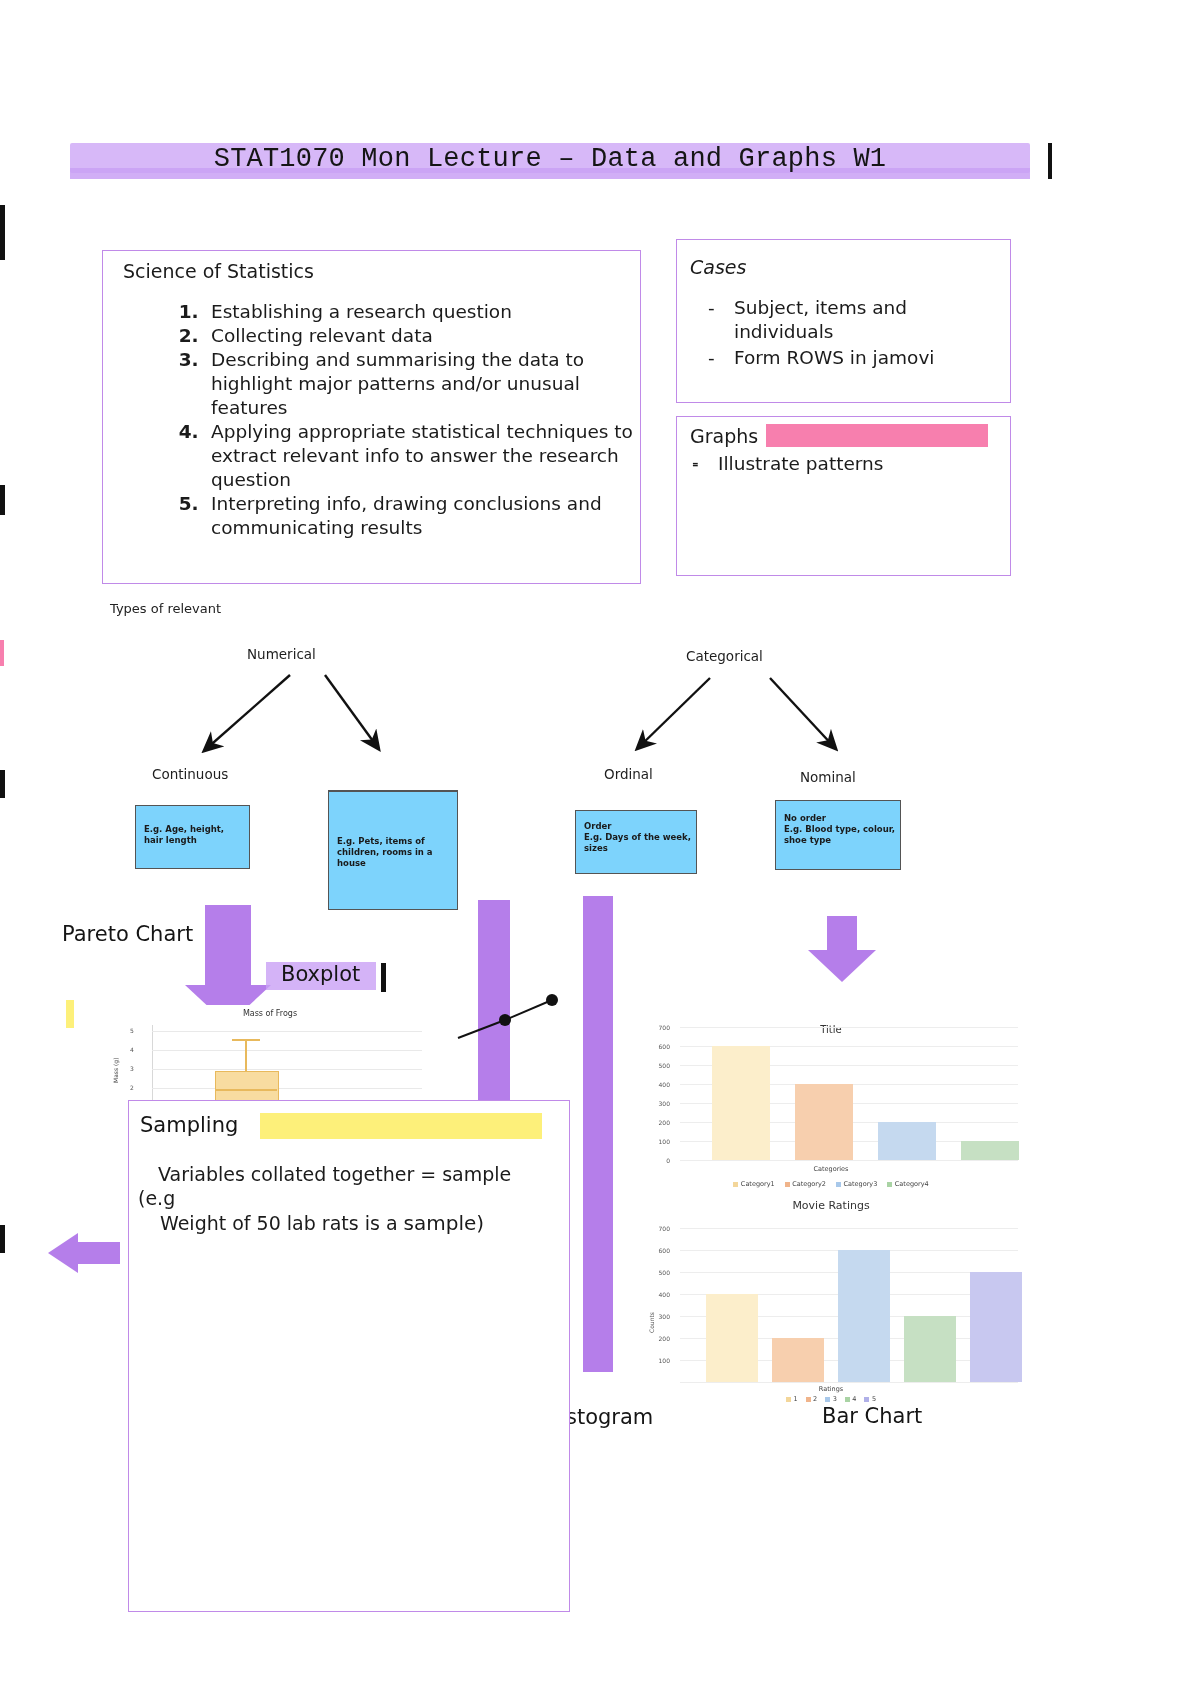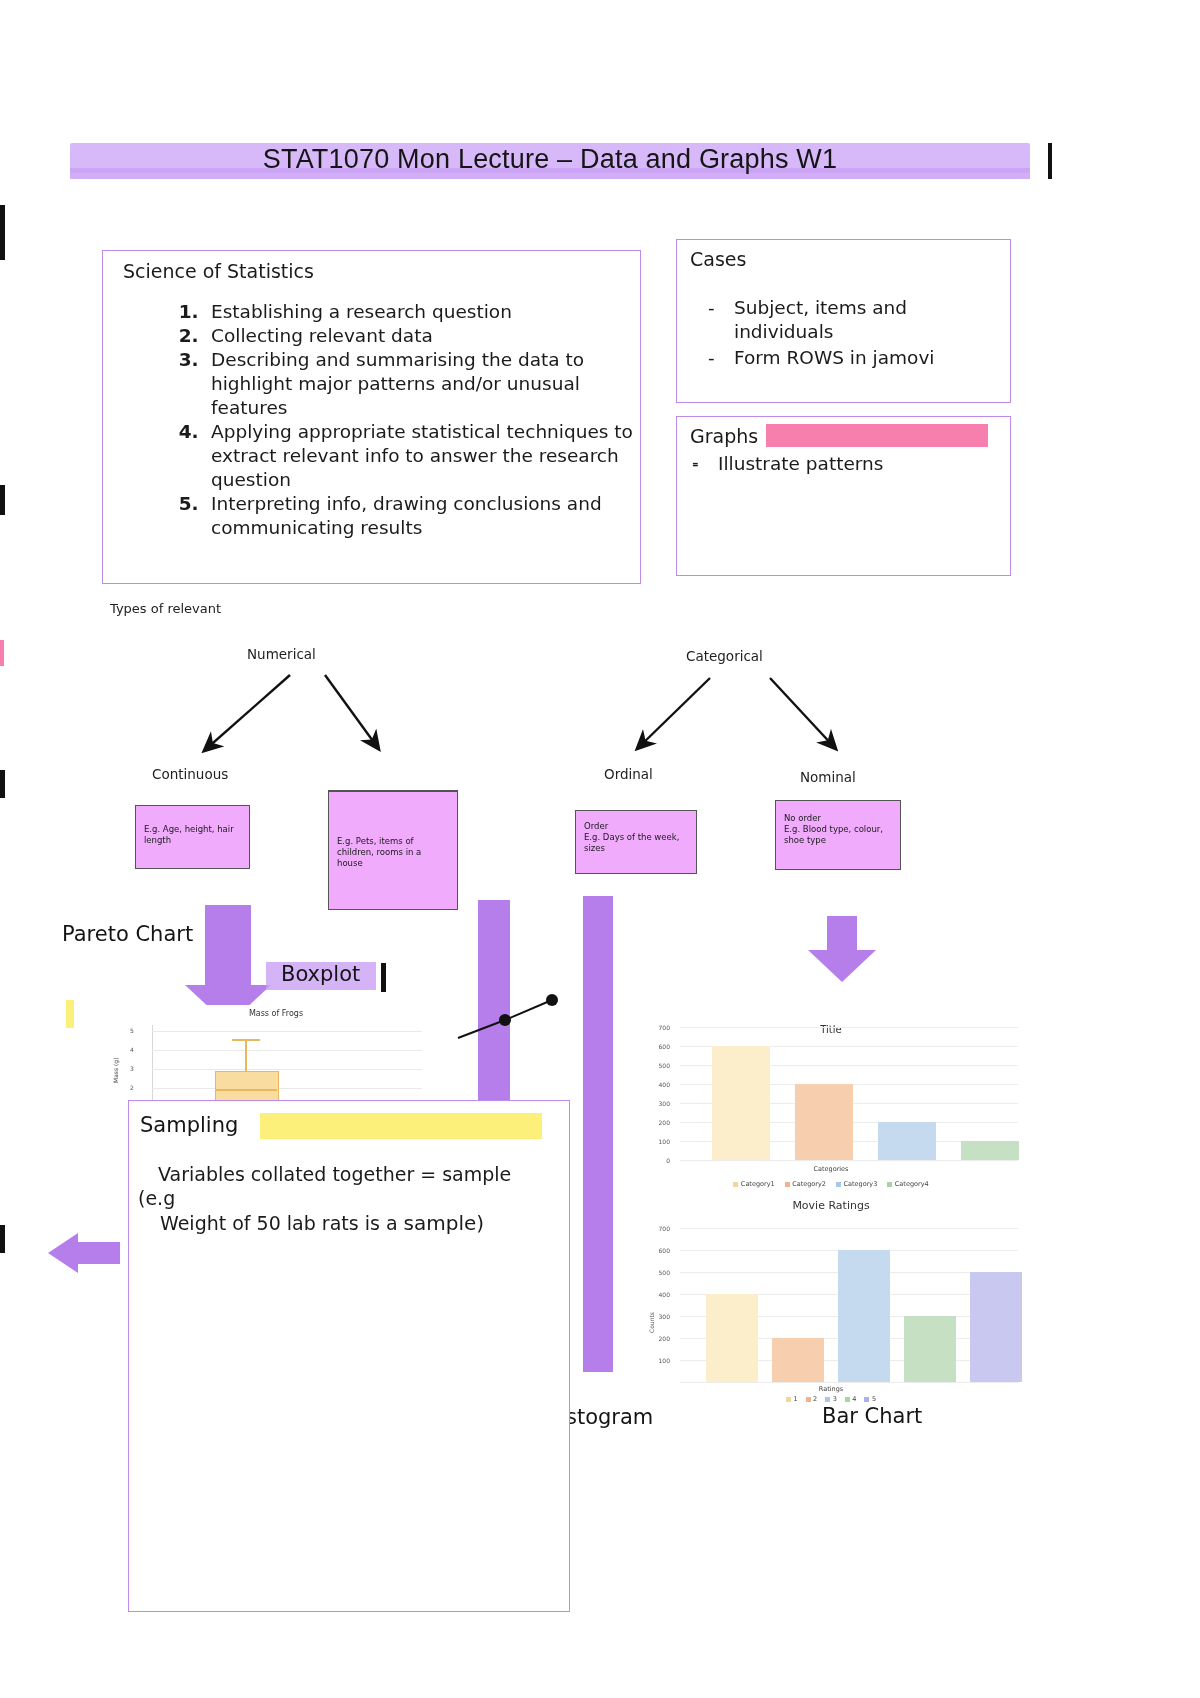--- a/index.html
+++ b/index.html
@@ -16,37 +16,37 @@
     left:70px;top:143px;width:960px;height:30px;
     background:#c9a0f5;opacity:.75;border-radius:2px;
   }
   #title-highlight2{
     left:70px;top:168px;width:960px;height:11px;
     background:#c9a0f5;opacity:.85;
   }
   #page-title{
     left:70px;top:141px;width:960px;height:36px;
     text-align:center;font-size:27px;color:#151515;
-    font-family:Liberation Sans, sans-serif;letter-spacing:.2px;
+    font-family:Liberation Mono, monospace;letter-spacing:.2px;
     line-height:36px;
   }
   #title-caret{left:1048px;top:143px;width:4px;height:36px;background:#111;}
 
   
   .pbox{border:1.6px solid #c08ae8;background:#fff;}
 
   #box-science{left:102px;top:250px;width:537px;height:332px;}
   #box-cases{left:676px;top:239px;width:333px;height:162px;}
   #box-graphs{left:676px;top:416px;width:333px;height:158px;}
 
   .box-head{
     font-size:19px;color:#1b1b1b;
   }
   #science-head{left:123px;top:260px;}
-  #cases-head{left:690px;top:248px;}
+  #cases-head{left:690px;top:256px;font-style:italic;}
   #graphs-head{left:690px;top:425px;}
 
   #graphs-highlight{
     left:766px;top:424px;width:222px;height:23px;background:#f77fae;
   }
 
   ol.numlist{
     position:absolute;left:175px;top:300px;width:450px;
     margin:0;padding:0 0 0 30px;
     font-size:18.5px;color:#1b1b1b;line-height:24px;
@@ -68,21 +68,21 @@
   
   #types-label{left:110px;top:601px;font-size:13px;color:#222;}
   .node-label{font-size:13.5px;color:#1e1e1e;}
   #n-numerical{left:247px;top:646px;}
   #n-categorical{left:686px;top:648px;}
   #n-continuous{left:152px;top:766px;}
   #n-discrete{left:359px;top:812px;}
   #n-ordinal{left:604px;top:766px;}
   #n-nominal{left:800px;top:769px;}
 
-  .ebox{border:1.3px solid #545454;background:#f0abfc;font-size:8.5px;color:#1a1a1a;line-height:11px;padding:0;}
+  .ebox{border:1.3px solid #545454;background:#7dd3fc;font-size:8.5px;color:#1a1a1a;line-height:11px;padding:0;font-weight:bold;}
   #e-continuous{left:135px;top:805px;width:113px;height:62px;}
   #e-continuous .t{position:absolute;left:8px;top:18px;width:100px;}
   #e-discrete{left:328px;top:790px;width:128px;height:117px;border-top-width:2px;}
   #e-discrete .t{position:absolute;left:8px;top:44px;width:112px;}
   #e-ordinal{left:575px;top:810px;width:120px;height:62px;border-width:1.6px;}
   #e-ordinal .t{position:absolute;left:8px;top:10px;width:108px;}
   #e-nominal{left:775px;top:800px;width:124px;height:68px;border-width:1.6px;}
   #e-nominal .t{position:absolute;left:8px;top:12px;width:112px;}
 
   
@@ -117,21 +117,21 @@
   #lbl-barchart{left:822px;top:1404px;font-size:21px;color:#151515;}
   #stray-left-1{left:0px;top:205px;width:5px;height:55px;background:#111;}
   #stray-left-2{left:0px;top:485px;width:5px;height:30px;background:#111;}
   #stray-left-3{left:0px;top:770px;width:5px;height:28px;background:#111;}
   #stray-left-4{left:0px;top:1225px;width:5px;height:28px;background:#111;}
   #stray-left-pink{left:0px;top:640px;width:4px;height:26px;background:#f77fae;}
   #stray-yellow{left:66px;top:1000px;width:8px;height:28px;background:#fdf07a;}
 
   
   #frogs{left:110px;top:1005px;width:320px;height:135px;background:#fff;}
-  #frogs-title{position:absolute;left:6px;top:4px;width:320px;text-align:center;font-size:8px;color:#333;}
+  #frogs-title{position:absolute;left:0;top:4px;width:320px;text-align:center;font-size:8px;color:#333;}
   #frogs-ylabel{position:absolute;left:2px;top:78px;font-size:6px;color:#444;transform:rotate(-90deg);transform-origin:left top;}
   .frog-grid{position:absolute;left:42px;width:270px;height:1px;background:#e9e9e9;}
   .frog-tick{position:absolute;left:20px;font-size:6px;color:#555;}
   #frog-axis{position:absolute;left:42px;top:20px;width:1px;height:100px;background:#d8d8d8;}
   #frog-box{position:absolute;left:105px;top:66px;width:62px;height:40px;background:#f8dca0;border:1px solid #e8b95c;}
   #frog-whisk{position:absolute;left:135px;top:34px;width:1.5px;height:32px;background:#e8b95c;}
   #frog-wcap{position:absolute;left:122px;top:34px;width:28px;height:1.5px;background:#e8b95c;}
   #frog-med{position:absolute;left:105px;top:84px;width:62px;height:1.5px;background:#e8b95c;}
 
   

